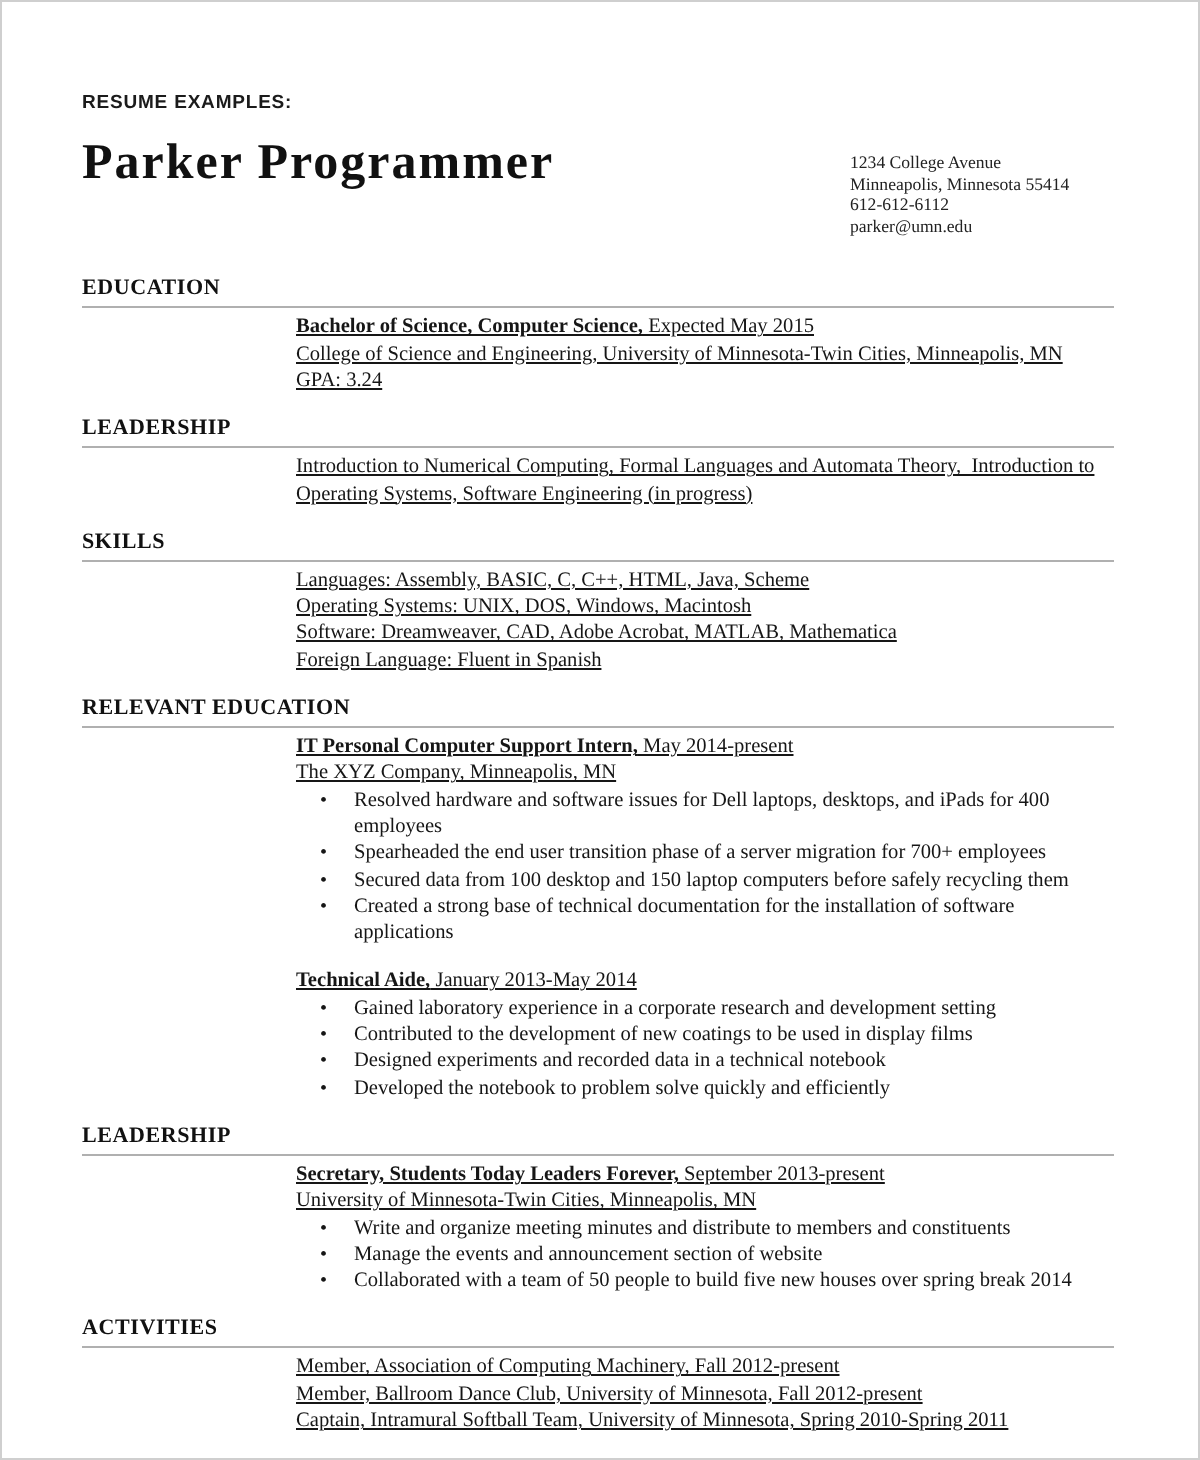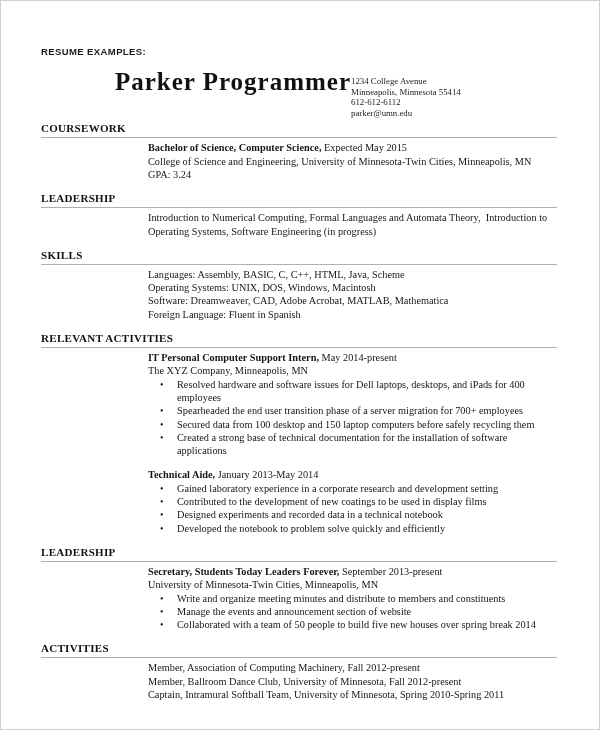--- a/index.html
+++ b/index.html
@@ -22,23 +22,23 @@
   .label {
     font-family: "Liberation Sans", sans-serif;
     font-weight: 700;
     font-size: 9.5px;
     letter-spacing: 0.4px;
     color: #1b1b1b;
     margin-bottom: 12px;
   }
   .header-row {
     display: flex;
-    justify-content: center;
+    justify-content: space-between;
     align-items: flex-start;
-    margin-bottom: 4px;
+    margin-bottom: 20px;
   }
   .name {
     font-size: 25px;
     font-weight: 700;
     letter-spacing: 1px;
     line-height: 1.05;
     color: #111;
   }
   .contact {
     font-size: 8.8px;
@@ -61,21 +61,21 @@
     border-bottom: 1px solid #b0b0b0;
     color: #111;
   }
   .sec-body {
     margin-left: 107px;
     padding-top: 3px;
     font-size: 10.3px;
     line-height: 13.3px;
   }
   .blk + .blk { margin-top: 11px; }
-  .line { min-height: 13.3px; }
+  .line { min-height: 13.3px; text-decoration: underline; }
   .b { font-weight: 700; }
   .bullets { margin: 0; padding: 0; list-style: none; }
   .bullet { display: flex; }
   .bullet .marker {
     flex: none;
     width: 17px;
     padding-left: 12px;
     font-size: 10px;
   }
   .bullet .btxt { flex: 1; }
@@ -91,21 +91,21 @@
     <div class="contact">
       <div class="contact-line">1234 College Avenue</div>
       <div class="contact-line">Minneapolis, Minnesota 55414</div>
       <div class="contact-line">612-612-6112</div>
       <div class="contact-line">parker@umn.edu</div>
     </div>
   </div>
 
   <div id="resume-body">
   <section class="sec">
-    <h2 class="sec-h">COURSEWORK</h2>
+    <h2 class="sec-h">EDUCATION</h2>
     <div class="sec-body">
           <div class="blk">
             <div class="line title-line"><span class="b">Bachelor of Science, Computer Science,</span><span> Expected May 2015</span></div>
             <div class="line">College of Science and Engineering, University of Minnesota-Twin Cities, Minneapolis, MN</div>
             <div class="line">GPA: 3.24</div>
           </div>
         </div>
   </section>
 
   <section class="sec">
@@ -123,21 +123,21 @@
           <div class="blk">
             <div class="line">Languages: Assembly, BASIC, C, C++, HTML, Java, Scheme</div>
             <div class="line">Operating Systems: UNIX, DOS, Windows, Macintosh</div>
             <div class="line">Software: Dreamweaver, CAD, Adobe Acrobat, MATLAB, Mathematica</div>
             <div class="line">Foreign Language: Fluent in Spanish</div>
           </div>
         </div>
   </section>
 
   <section class="sec">
-    <h2 class="sec-h">RELEVANT ACTIVITIES</h2>
+    <h2 class="sec-h">RELEVANT EDUCATION</h2>
     <div class="sec-body">
           <div class="blk">
             <div class="line title-line"><span class="b">IT Personal Computer Support Intern,</span><span> May 2014-present</span></div>
             <div class="line">The XYZ Company, Minneapolis, MN</div>
             <ul class="bullets">
               <li class="bullet">
                 <span class="marker">•</span>
                 <span class="btxt">Resolved hardware and software issues for Dell laptops, desktops, and iPads for 400 employees</span>
               </li>
               <li class="bullet">

